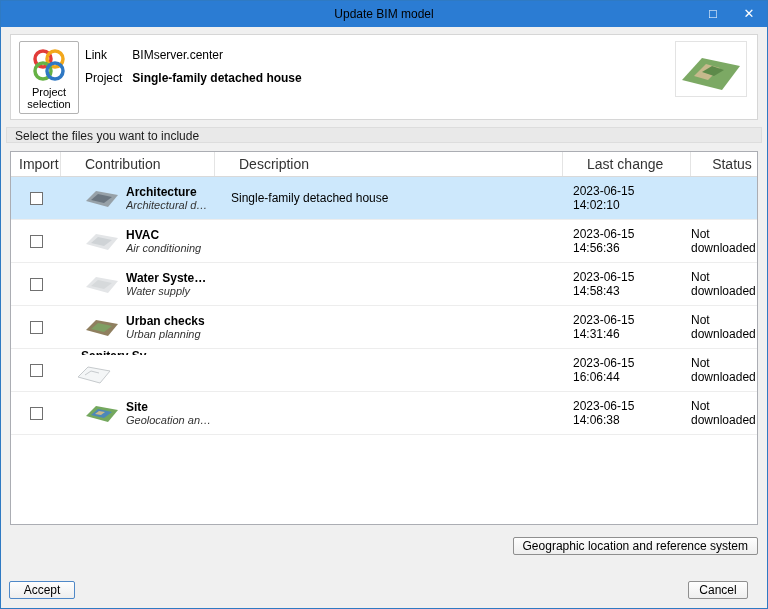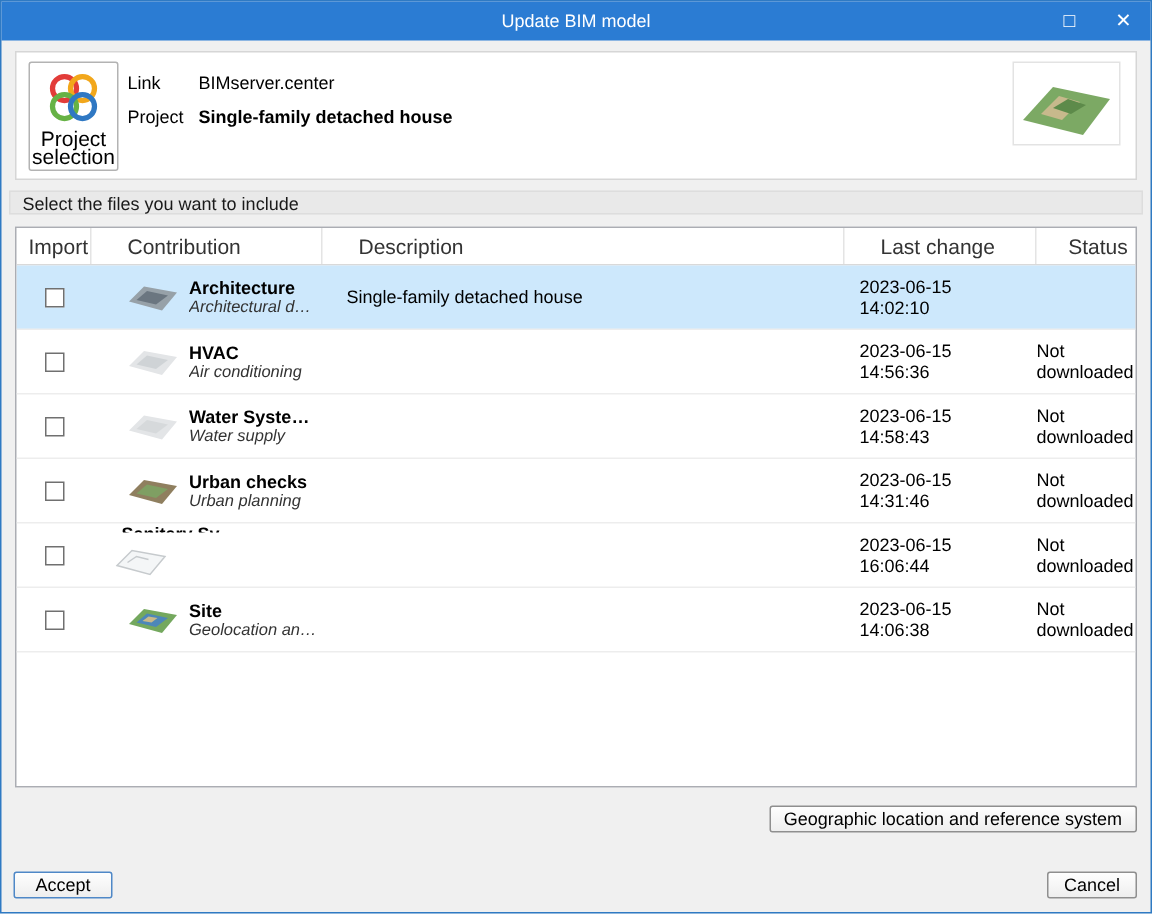--- a/index.html
+++ b/index.html
@@ -2,27 +2,27 @@
 <html><head>
 <meta charset="utf-8">
 <style>
   * { margin:0; padding:0; box-sizing:border-box; }
   html,body { width:768px; height:609px; }
   body { font-family:"Liberation Sans", sans-serif; font-size:12px; color:#000; overflow:hidden; }
   .window { position:relative; width:768px; height:609px; background:#f0f0f0; border:1px solid #2f7ac3; }
 
   
   .titlebar { position:absolute; top:0; left:0; right:0; height:26px; background:#2b7cd3; }
-  .titlebar .title { position:absolute; left:0; right:0; top:0; height:26px; line-height:26px; text-align:center; color:#ffffff; font-size:12px; }
+  .titlebar .title { position:absolute; left:0; right:0; top:0; height:26px; line-height:26px; text-align:center; color:#000000; font-size:12px; }
   .win-controls { position:absolute; right:0; top:0; height:26px; display:flex; }
   .win-btn { width:36px; height:26px; color:#fff; font-size:13px; line-height:26px; text-align:center; cursor:default; }
 
   
   .header-panel { position:absolute; left:9px; right:9px; top:33px; height:86px; background:#fff; border:1px solid #d6d6d6; }
-  .project-btn { position:absolute; left:8px; top:6px; width:60px; height:73px; background:#fff; border:1px solid #b3b3b3; border-radius:2px; text-align:center; font-size:14px; line-height:12px; padding-top:0; cursor:default; }
+  .project-btn { position:absolute; left:8px; top:6px; width:60px; height:73px; background:#fff; border:1px solid #b3b3b3; border-radius:2px; text-align:center; font-size:11px; line-height:12px; padding-top:0; cursor:default; }
   .project-btn svg { display:block; margin:0 auto 2px auto; }
   .hdr-row { position:absolute; left:74px; font-size:12px; white-space:nowrap; }
   .hdr-row.link { top:13px; }
   .hdr-row.project { top:36px; }
   .hdr-label { display:inline-block; width:44px; color:#000; }
   .hdr-value { color:#000; }
   .hdr-value.bold { font-weight:bold; }
   .header-thumb { position:absolute; right:10px; top:6px; width:72px; height:56px; background:#fff; border:1px solid #e3e3e3; }
 
   
@@ -53,21 +53,21 @@
   .contrib-title { font-weight:bold; font-size:12px; white-space:nowrap; overflow:hidden; text-overflow:ellipsis; max-width:88px; }
   .contrib-sub { font-style:italic; font-size:11px; color:#333; white-space:nowrap; overflow:hidden; text-overflow:ellipsis; max-width:88px; }
   .cell-desc { width:332px; display:flex; align-items:center; padding-left:8px; }
   .cell-change { width:112px; display:flex; align-items:center; padding-left:6px; font-size:12px; }
   .cell-status { flex:1; display:flex; align-items:center; justify-content:center; font-size:12px; }
 
   
   .btn { background:linear-gradient(#fefefe,#eeeeee); border:1px solid #8f8f8f; border-radius:2px; font-size:12px; font-family:"Liberation Sans", sans-serif; height:18px; cursor:default; }
   .geo-btn { position:absolute; right:9px; top:536px; padding:0 9px; }
   .accept-btn { position:absolute; left:8px; bottom:9px; width:66px; border-color:#4f88c7; }
-  .cancel-btn { position:absolute; right:9px; bottom:9px; width:60px; }
+  .cancel-btn { position:absolute; right:19px; bottom:9px; width:60px; }
 </style>
 </head>
 <body>
 
 <div class="window">
 
   <div class="titlebar">
     <div class="title">Update BIM model</div>
     <div class="win-controls">
       <div class="win-btn">□</div>

